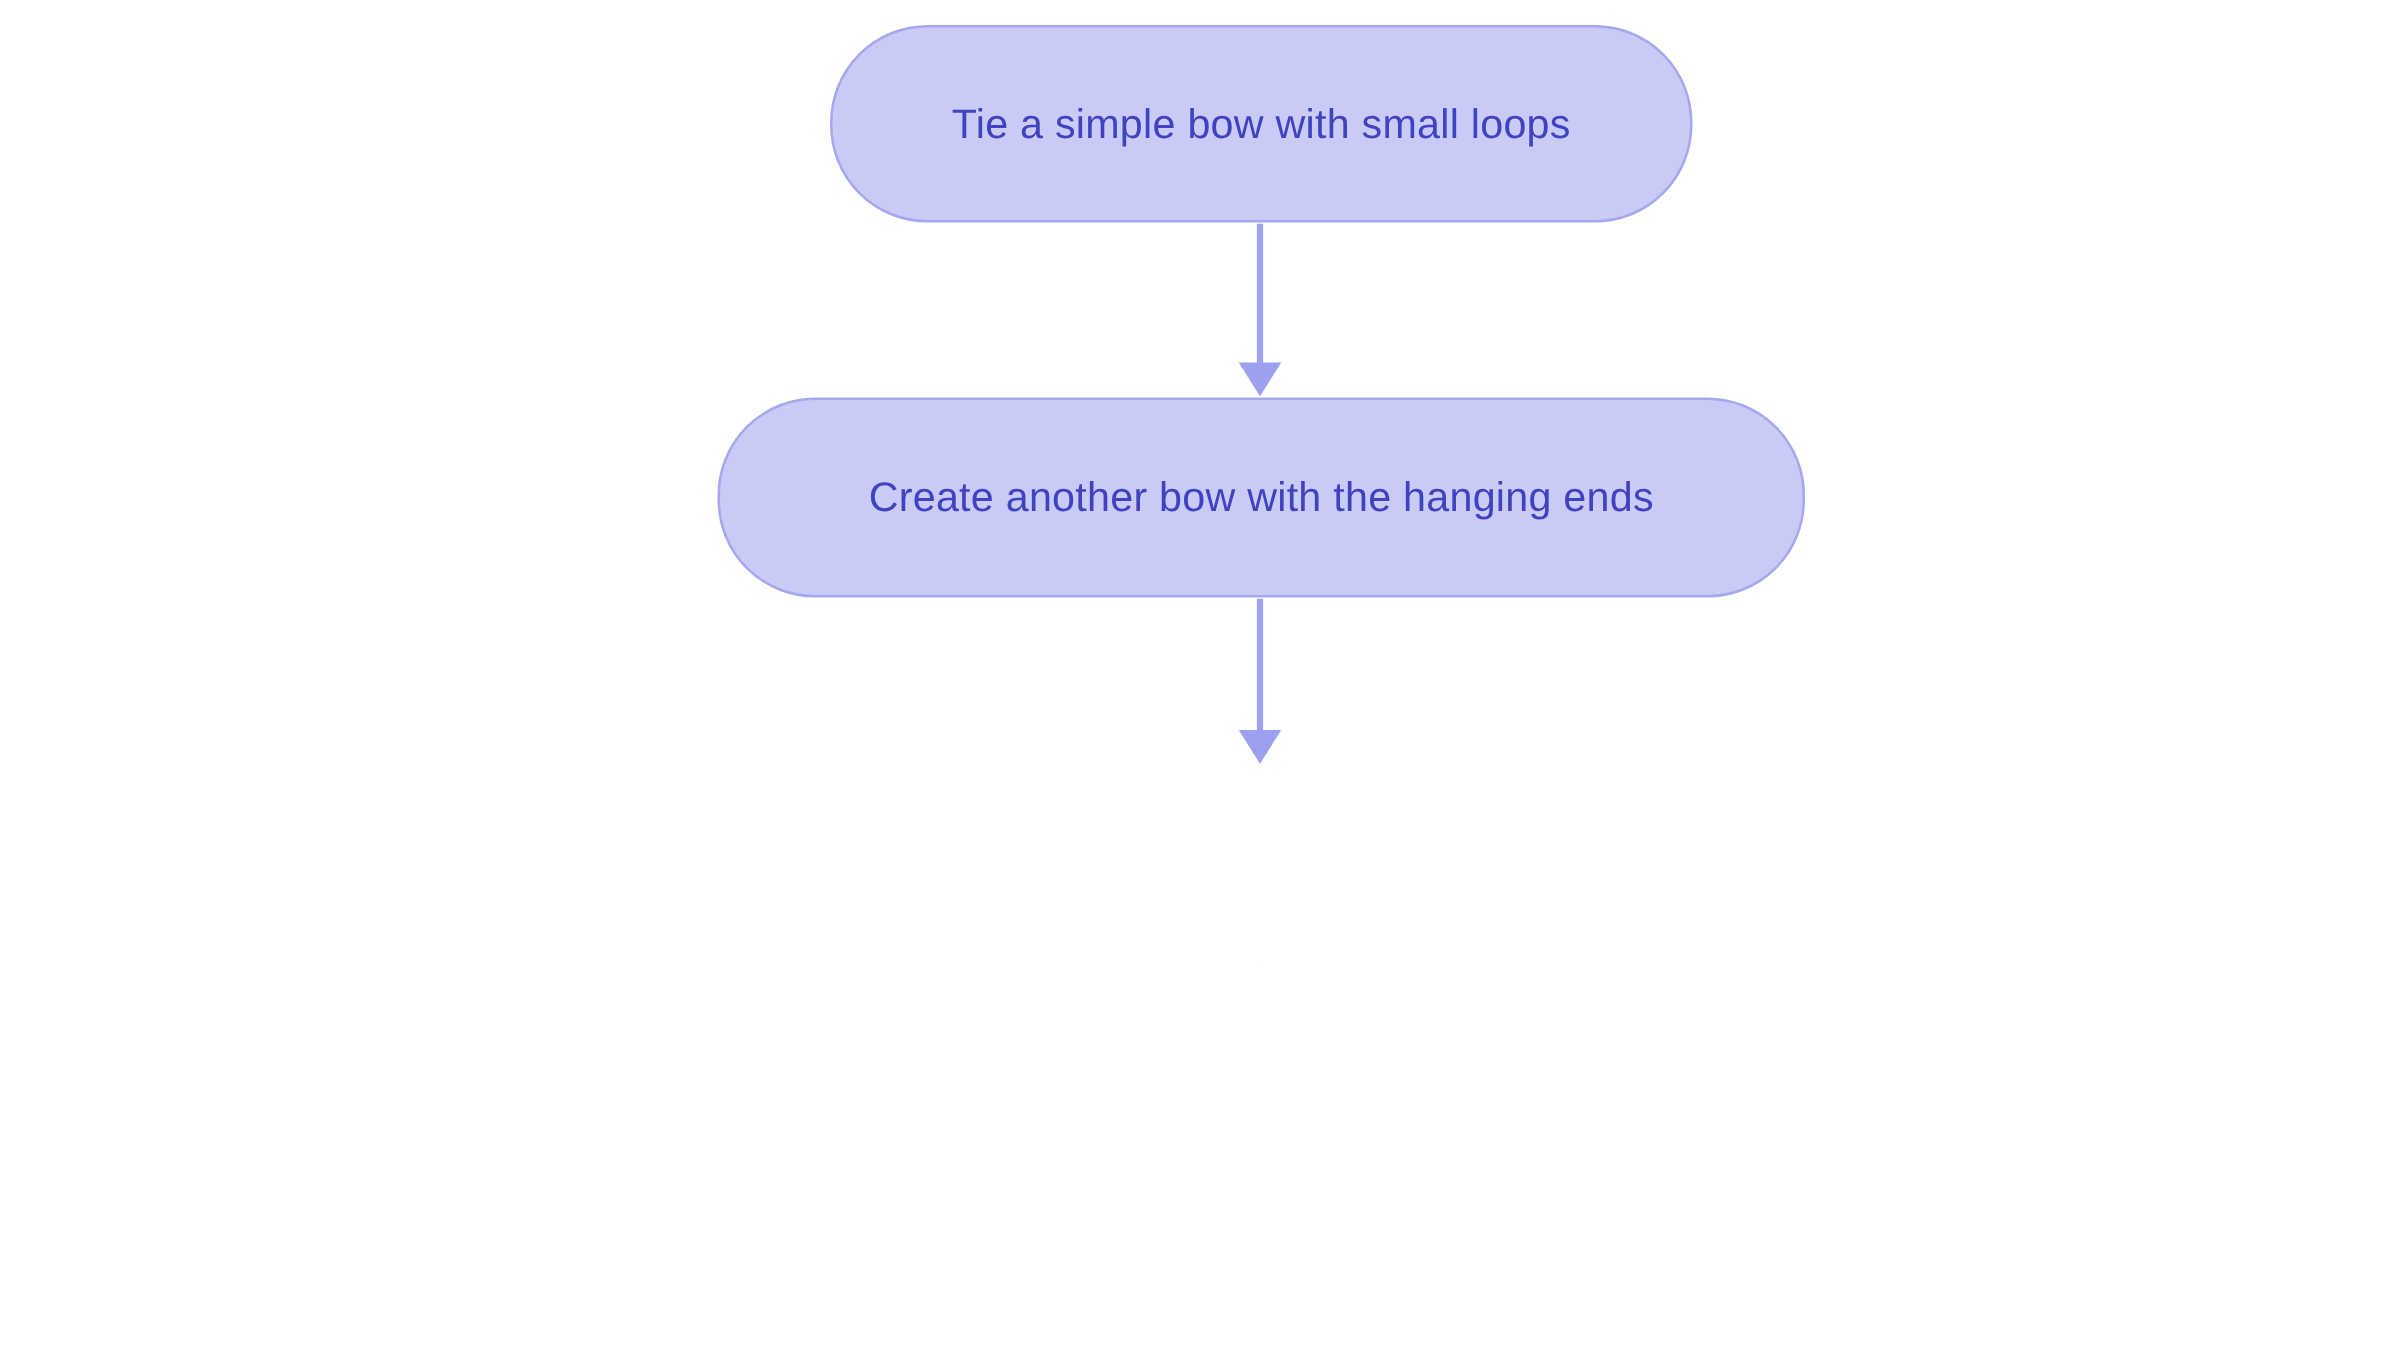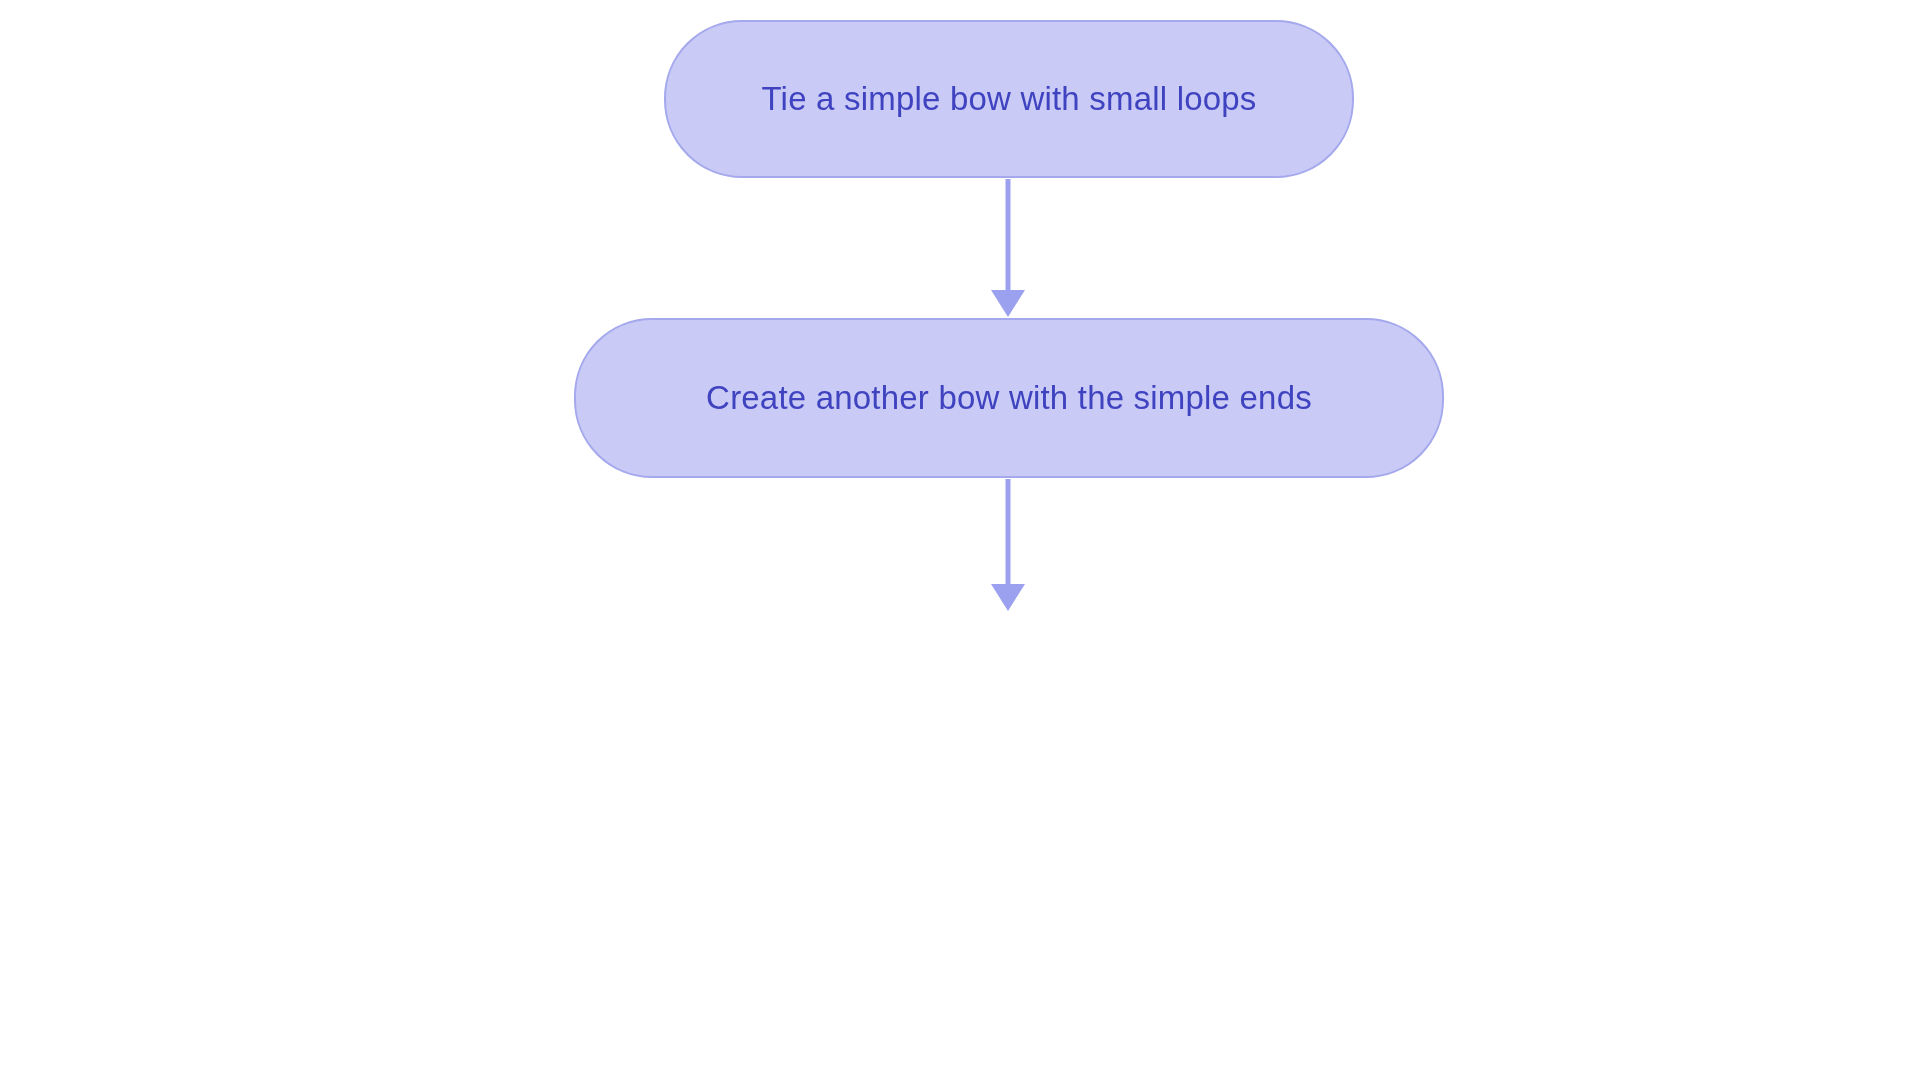--- a/index.html
+++ b/index.html
@@ -73,18 +73,18 @@
       <line class="arrow-shaft" x1="960" y1="773" x2="960" y2="879"></line>
       <polygon class="arrow-head" points="943,877 977,877 960,904"></polygon>
     </g>
   </svg>
 
   <div class="node node-1">
     <span class="node-label">Tie a simple bow with small loops</span>
   </div>
 
   <div class="node node-2">
-    <span class="node-label">Create another bow with the simple ends</span>
+    <span class="node-label">Create another bow with the hanging ends</span>
   </div>
 
 
 
 </div>
 
 </body></html>

